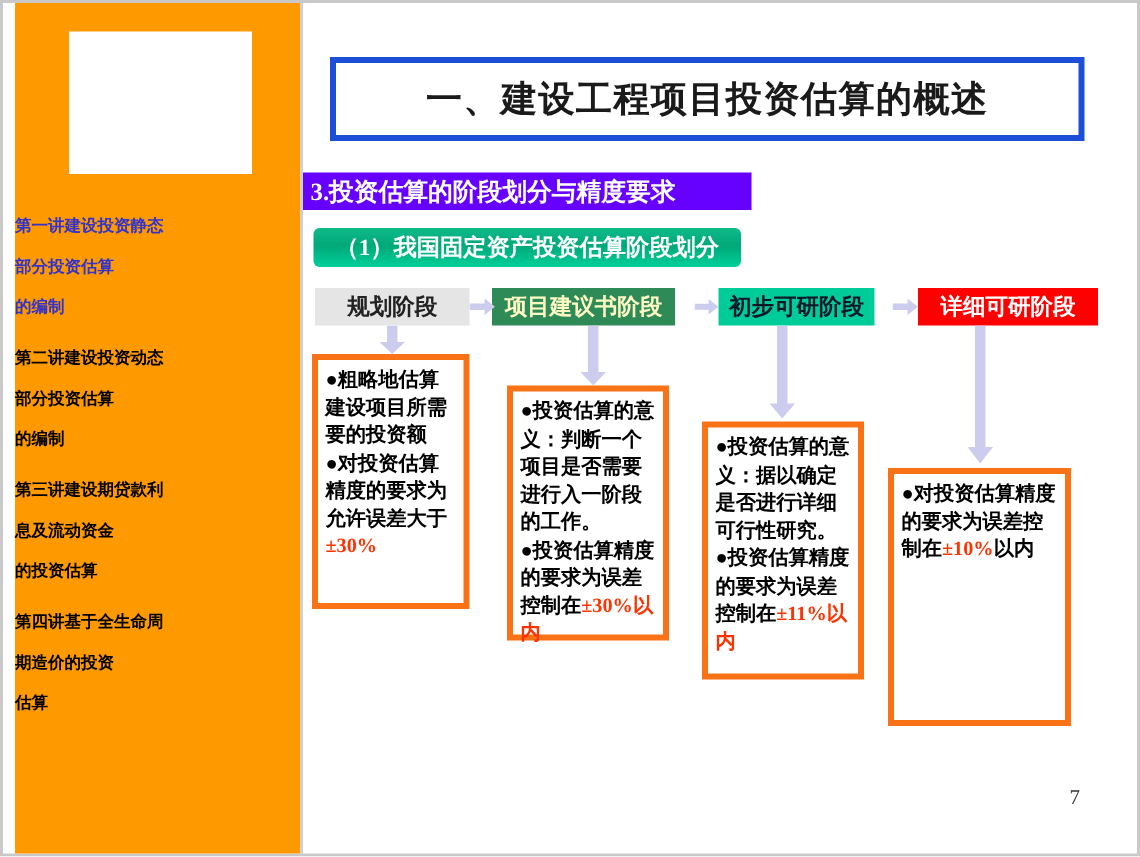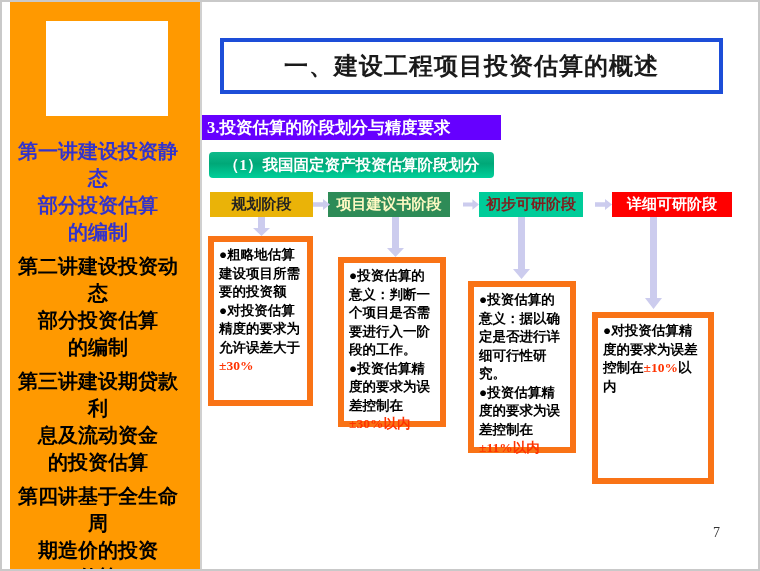--- a/index.html
+++ b/index.html
@@ -37,24 +37,24 @@
     height: 95px;
     background: #ffffff;
   }
   .toc {
     position: absolute;
     left: 0px;
     top: 136px;
     width: 190px;
   }
   .toc-item {
-    font-size: 20px;
+    font-size: 11px;
     line-height: 27px;
     font-weight: bold;
-    text-align: center;
+    text-align: left;
     padding-right: 14px;
     margin-bottom: 7px;
     white-space: pre-line;
     letter-spacing: 0px;
   }
   .toc-item.active { color: #3333cc; }
   .toc-item.normal { color: #000000; }
 
   
   .divider {
@@ -132,42 +132,42 @@
   .stage {
     position: absolute;
     height: 25px;
     display: flex;
     align-items: center;
     justify-content: center;
     font-size: 15px;
     font-weight: bold;
     box-sizing: border-box;
   }
-  .stage-1 { left: 8px;   top: 190px; width: 103px; background: #eab308; color: #222222; }
+  .stage-1 { left: 8px;   top: 190px; width: 103px; background: #e5e5e5; color: #222222; }
   .stage-2 { left: 126px; top: 190px; width: 122px; background: #2e8b57; color: #fef9c3; }
-  .stage-3 { left: 277px; top: 190px; width: 104px; background: #00cc99; color: #7f1d1d; font-family: Liberation Mono, monospace; }
+  .stage-3 { left: 277px; top: 190px; width: 104px; background: #00cc99; color: #0f172a; font-family: Liberation Mono, monospace; }
   .stage-4 { left: 410px; top: 190px; width: 120px; background: #ff0000; color: #ffffff; }
 
   
   .h-arrow {
     position: absolute;
     top: 197px;
     height: 11px;
     display: block;
   }
   .h-arrow svg { display: block; }
 
   
   .v-arrow { position: absolute; }
   .v-arrow svg { display: block; }
 
   
   .cbox {
     position: absolute;
-    border: 6px solid #f97316;
+    border: 4px solid #f97316;
     background: #ffffff;
     box-sizing: border-box;
     padding: 4px 5px 4px 5px;
     font-size: 13.5px;
     line-height: 18.5px;
     font-weight: bold;
     color: #000000;
   }
   .cbox p { margin: 0; }
   .hl { color: #ff3300; }

